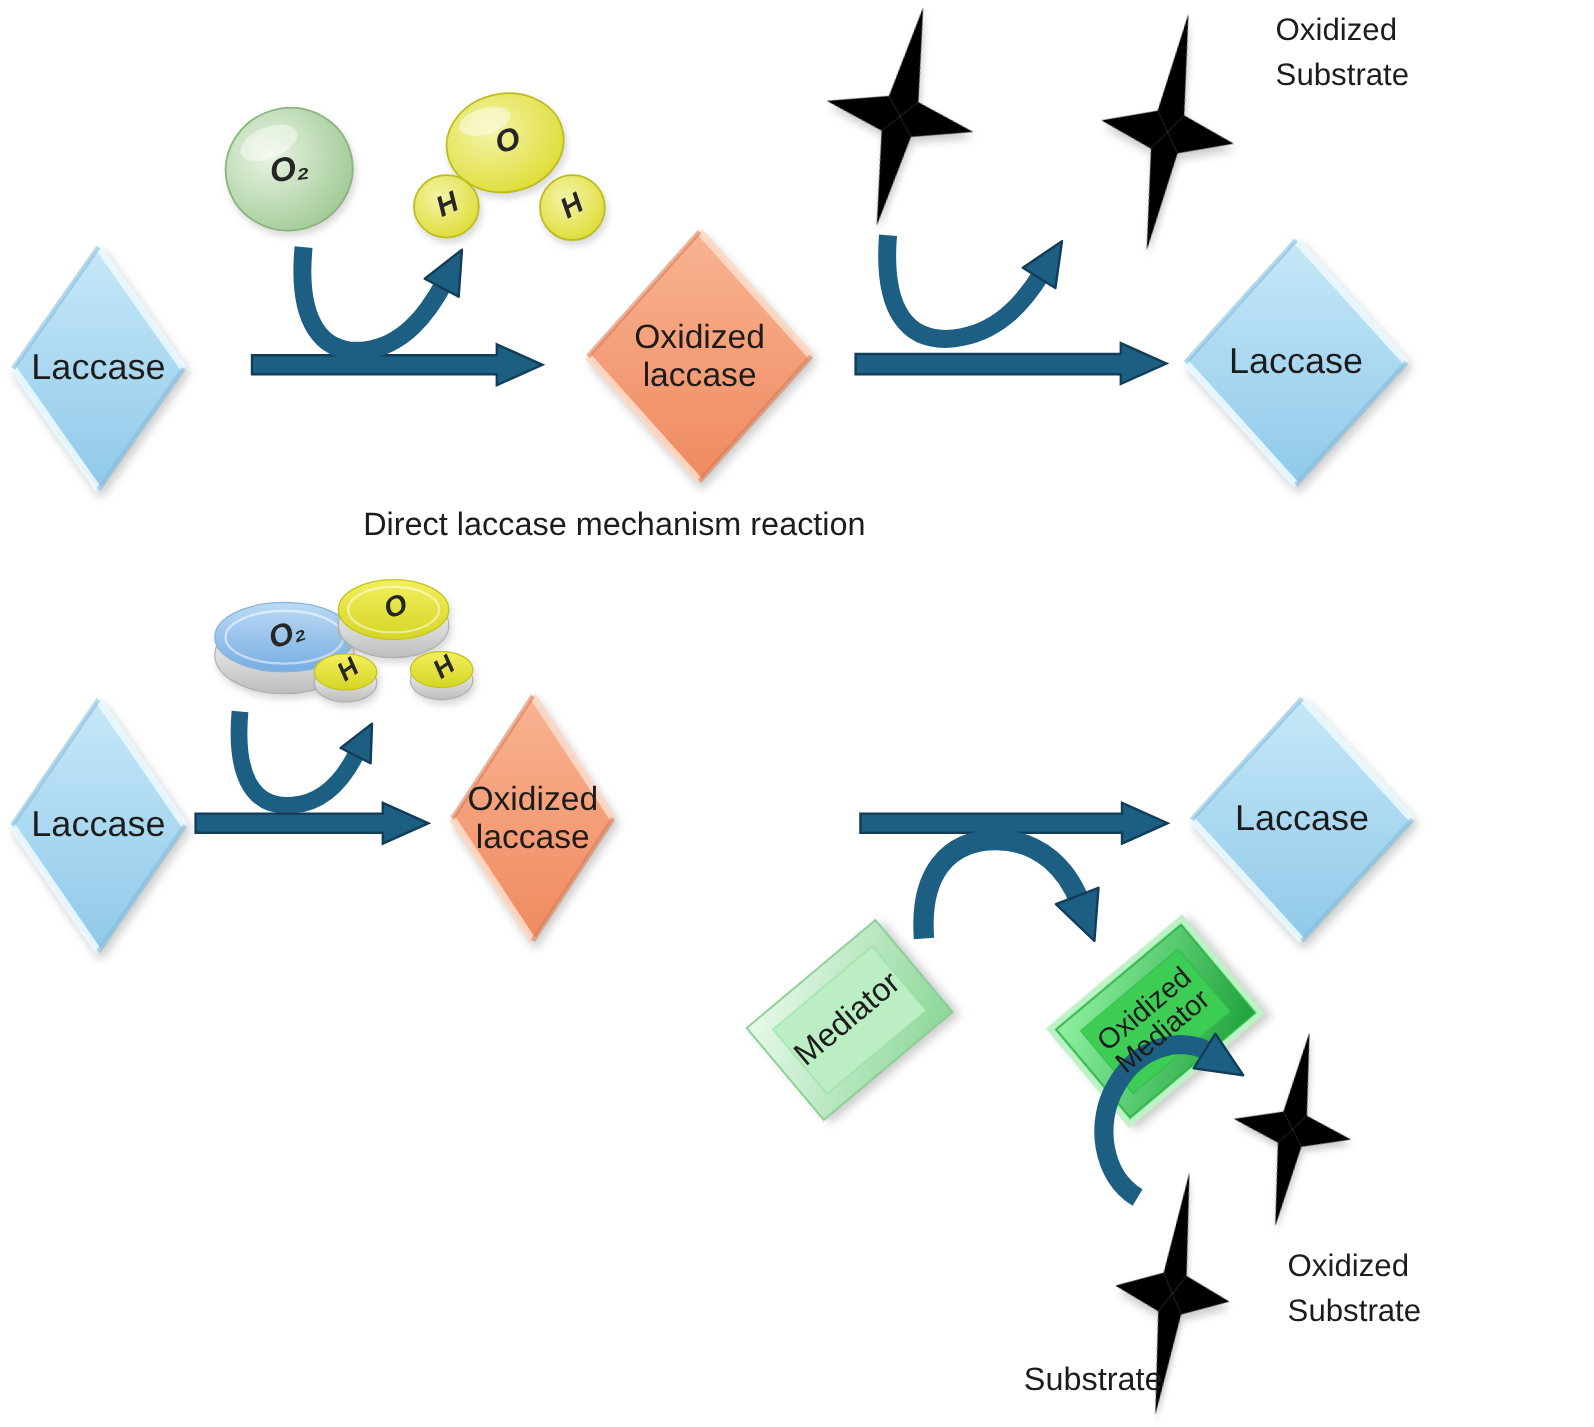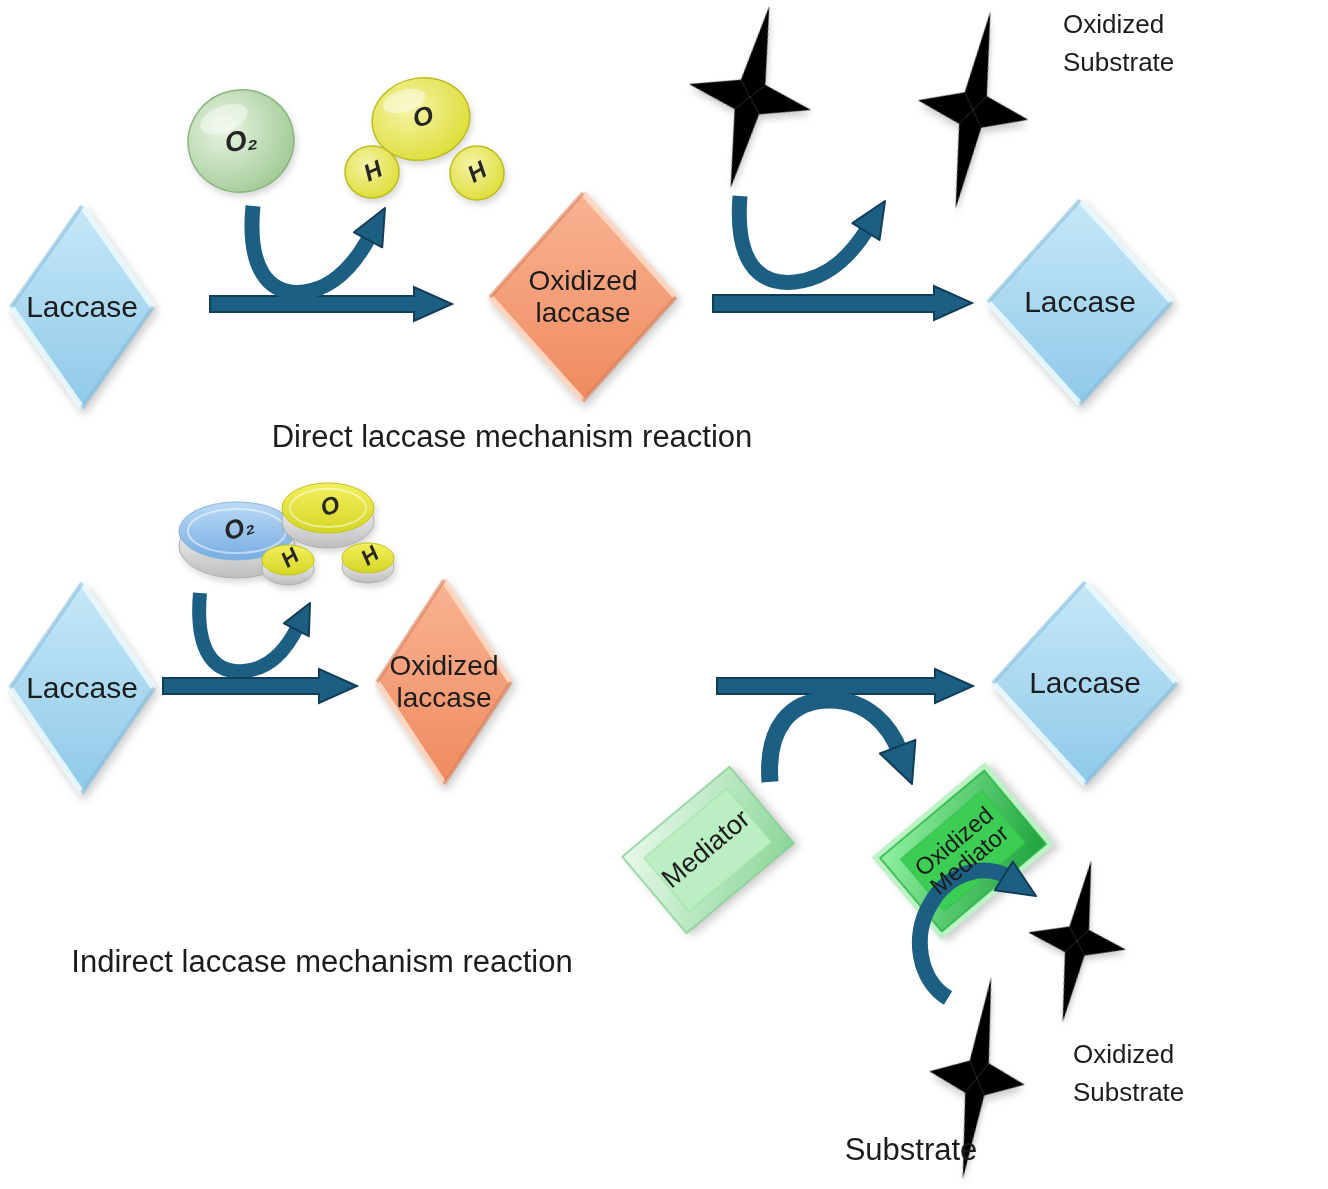--- a/index.html
+++ b/index.html
@@ -9,21 +9,21 @@
   }
   .canvas svg{position:absolute;left:0;top:0;}
   .shadow{filter:drop-shadow(3px 5px 4px rgba(110,110,110,0.35));}
   .softshadow{filter:drop-shadow(2px 4px 3px rgba(130,130,130,0.30));}
   .arrow{fill:#1d5f83;stroke:#123d58;stroke-width:2;}
   .curve{fill:none;stroke:#1d5f83;stroke-linecap:butt;}
   .head{fill:#1d5f83;stroke:#123d58;stroke-width:2;stroke-linejoin:round;}
   .lbl{position:absolute;white-space:nowrap;text-align:center;transform:translate(-50%,-50%);line-height:1.15;}
   .lbl.big{font-size:30px;}
   .lbl.med{font-size:28px;}
-  .lbl.title{font-size:31px;}
+  .lbl.title{font-size:27px;}
   .lbl.corner{transform:none;text-align:left;line-height:1.45;font-size:26px;}
   .lbl.rot40{transform:translate(-50%,-50%) rotate(-40deg);font-size:27px;}
   .lbl.rot40s{transform:translate(-50%,-50%) rotate(-40deg);font-size:24px;line-height:1.02;}
   .mol{position:absolute;font-weight:700;font-style:italic;color:#262626;white-space:nowrap;}
 </style>
 </head>
 <body>
 
 <div class="canvas">
 
@@ -215,21 +215,20 @@
 <div class="lbl med" style="left:444px;top:682px;">
   <div>Oxidized</div>
   <div>laccase</div>
 </div>
 <div class="lbl big" style="left:1085px;top:683px;">Laccase</div>
 <div class="lbl rot40" style="left:706px;top:849px;">Mediator</div>
 <div class="lbl rot40s" style="left:962px;top:851px;">
   <div>Oxidized</div>
   <div>Mediator</div>
 </div>
-<div class="lbl title" style="left:322px;top:962px;">Indirect laccase mechanism reaction</div>
 <div class="lbl title" style="left:911px;top:1150px;">Substrate</div>
 <div class="lbl corner" style="left:1073px;top:1036px;">
   <div>Oxidized</div>
   <div>Substrate</div>
 </div>
 
 <div class="mol" style="left:239px;top:528px;font-size:26px;transform:translate(-50%,-50%) rotate(-18deg);">O₂</div>
 <div class="mol" style="left:330px;top:506px;font-size:24px;transform:translate(-50%,-50%) rotate(-20deg);">O</div>
 <div class="mol" style="left:290px;top:558px;font-size:22px;transform:translate(-50%,-50%) rotate(-35deg);">H</div>
 <div class="mol" style="left:370px;top:556px;font-size:22px;transform:translate(-50%,-50%) rotate(-35deg);">H</div>

